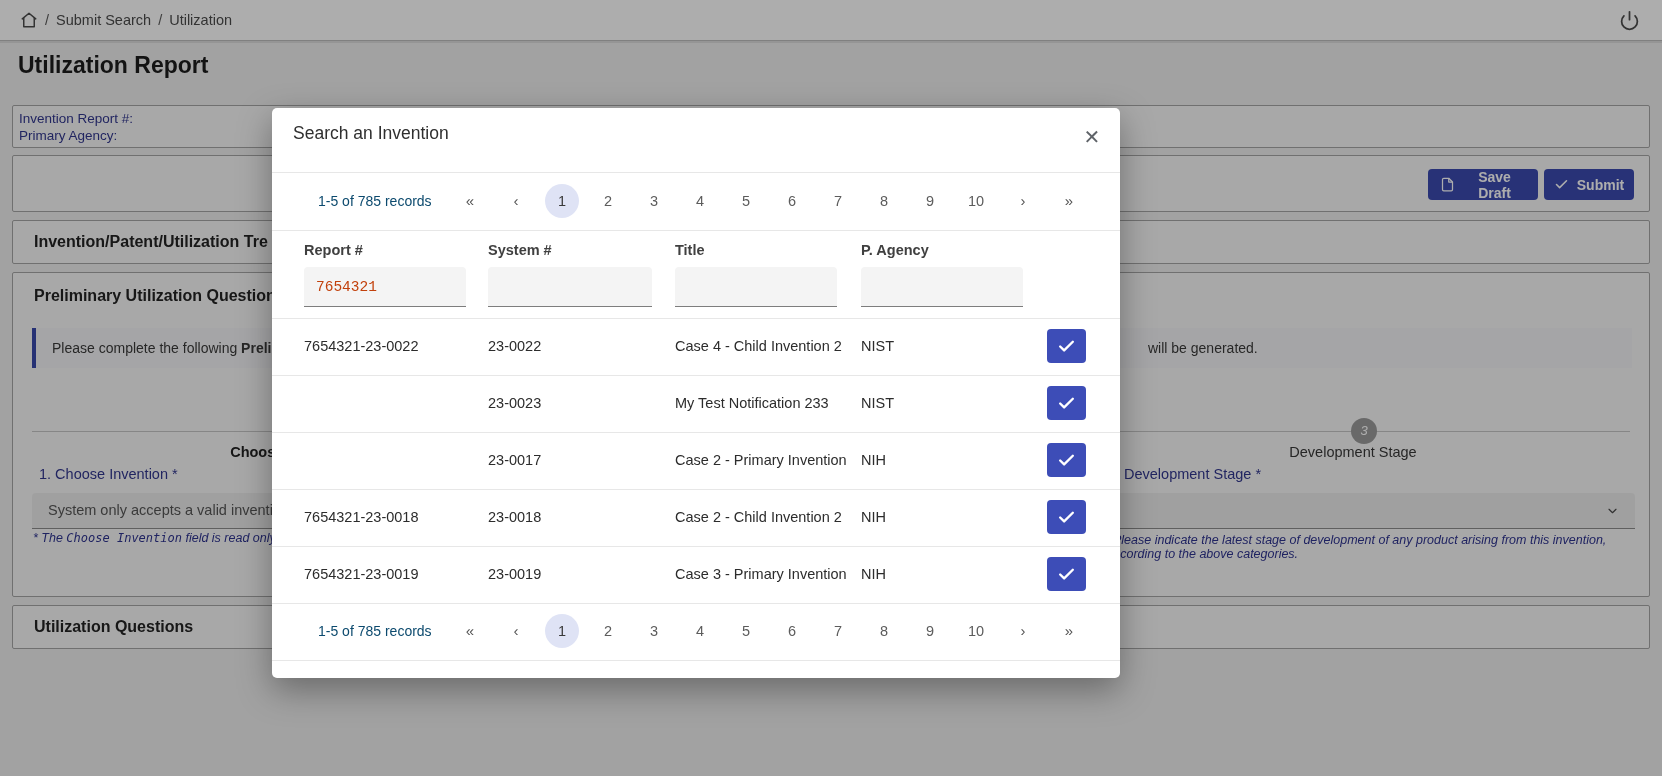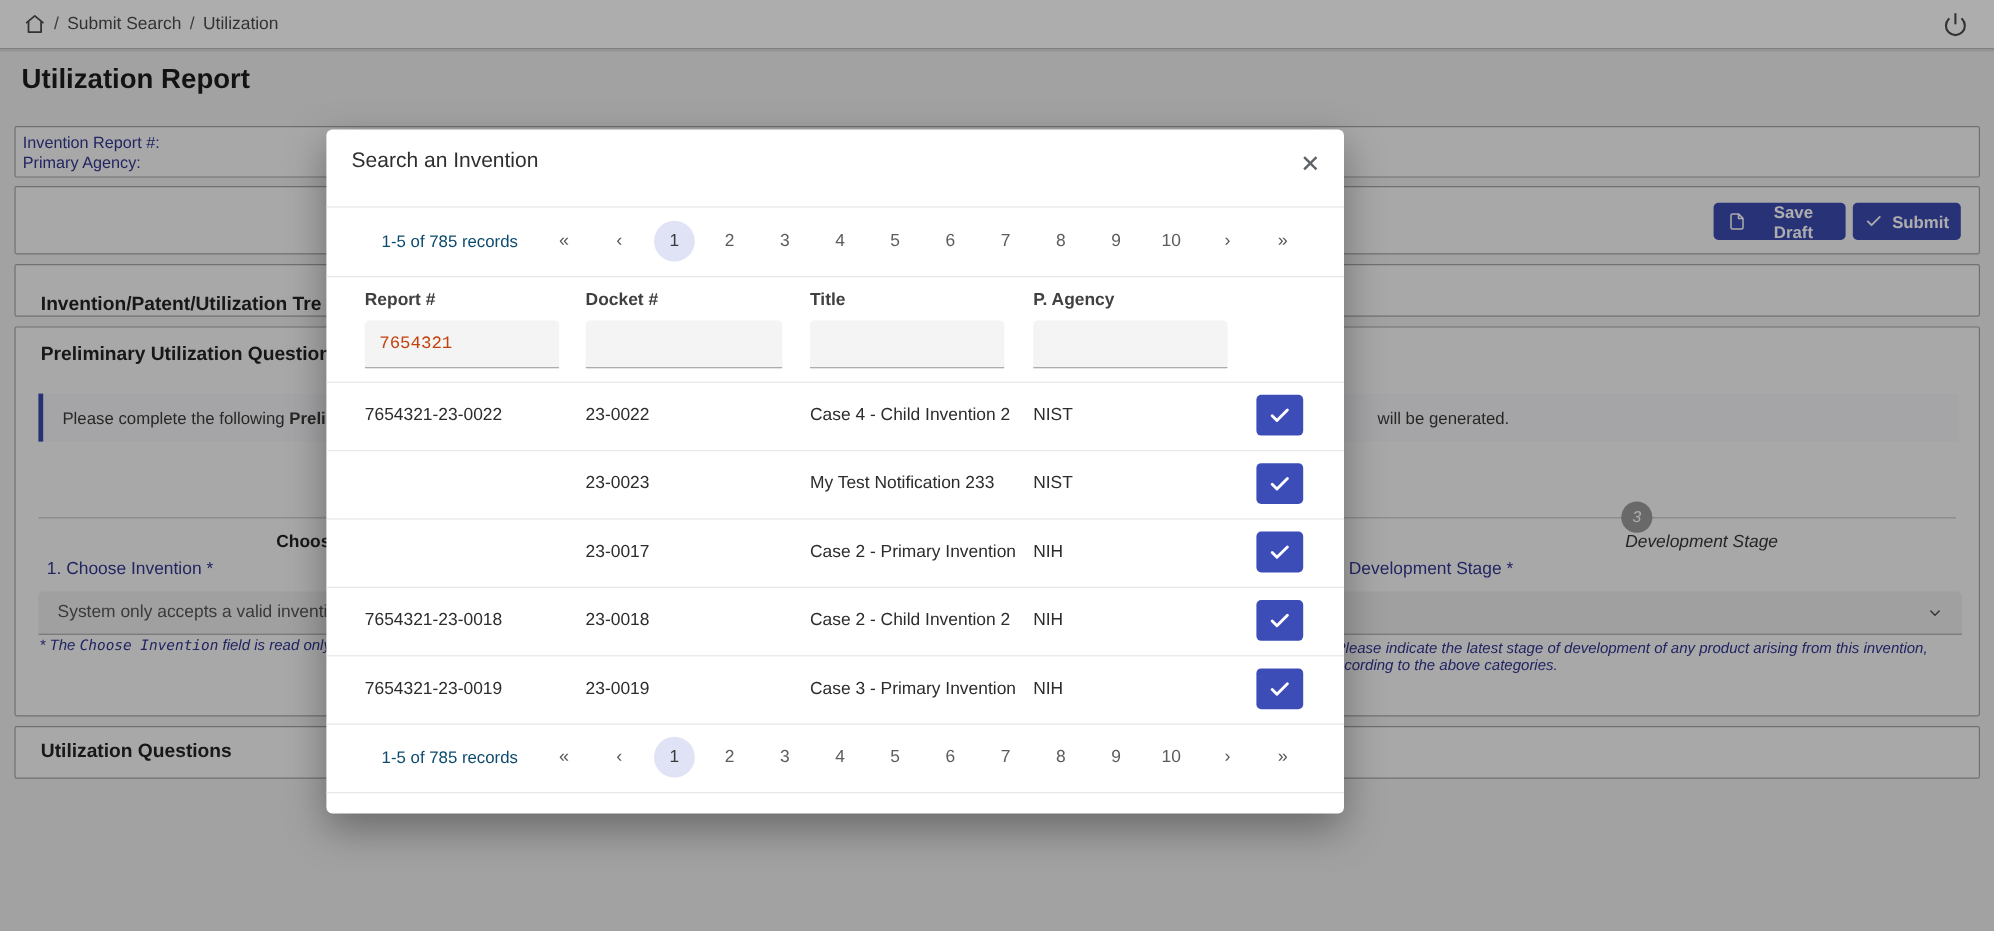--- a/index.html
+++ b/index.html
@@ -121,34 +121,34 @@
     <span style="display:flex">
       <svg width="15" height="15" viewBox="0 0 24 24" fill="none" stroke="#fff" stroke-width="2.5" stroke-linecap="round" stroke-linejoin="round">
           <polyline points="20 6 9 17 4 12"></polyline>
         </svg>
     </span>
     <span>Submit</span>
   </button>
 </div>
 
 <div class="panel" style="top:220px;height:44px">
-  <div class="sec-title" style="position:absolute;left:21px;top:12px;line-height:42px">Invention/Patent/Utilization Tre</div>
+  <div class="sec-title" style="position:absolute;left:21px;top:0;line-height:42px">Invention/Patent/Utilization Tre</div>
 </div>
 
 <div class="panel" style="top:272px;height:325px">
   <div class="sec-title" style="position:absolute;left:21px;top:14px">Preliminary Utilization Question</div>
 
   <div class="infobox">
     <span class="txt"><span>Please complete the following </span><b>Prelim</b></span>
     <span class="txt-right">will be generated.</span>
   </div>
 
   <div class="step-line"></div>
   <div class="step-circle">3</div>
-  <div class="step-label" style="left:1295px;font-style:italic">Development Stage</div>
+  <div class="step-label" style="left:1230px;">Development Stage</div>
   <div class="step-label" style="left:168px;font-weight:700;color:#222">Choose Invention</div>
 
   <div class="field-label navy" style="left:26px">1. Choose Invention *</div>
   <div class="filled-field" style="left:19px;width:520px">
     <span class="val">System only accepts a valid invention</span>
   </div>
   <div class="footnote" style="left:20px;top:258px;width:250px"><span>* The </span><span class="mono">Choose Invention</span><span> field is read only. Us</span></div>
 
   <div class="field-label navy" style="left:1111px">Development Stage *</div>
   <div class="filled-field" style="left:1096px;width:526px">
@@ -187,21 +187,21 @@
     <span class="pg-item" style="left:595px">8</span>
     <span class="pg-item" style="left:641px">9</span>
     <span class="pg-item" style="left:687px">10</span>
     <span class="pg-item arrow" style="left:734px">›</span>
     <span class="pg-item arrow" style="left:780px">»</span>
   </div>
   <div class="mhr" style="top:122px"></div>
 
   <div class="thead">
     <span class="c1">Report #</span>
-    <span class="c2">Docket #</span>
+    <span class="c2">System #</span>
     <span class="c3">Title</span>
     <span class="c4">P. Agency</span>
   </div>
 
   <input class="filter-input" style="left: 32px; width: 162px;" value="7654321">
   <input class="filter-input" style="left: 216px; width: 164px;" value="">
   <input class="filter-input" style="left: 403px; width: 162px;" value="">
   <input class="filter-input" style="left: 589px; width: 162px;" value="">
 
   <div class="mhr" style="top:210px"></div>

